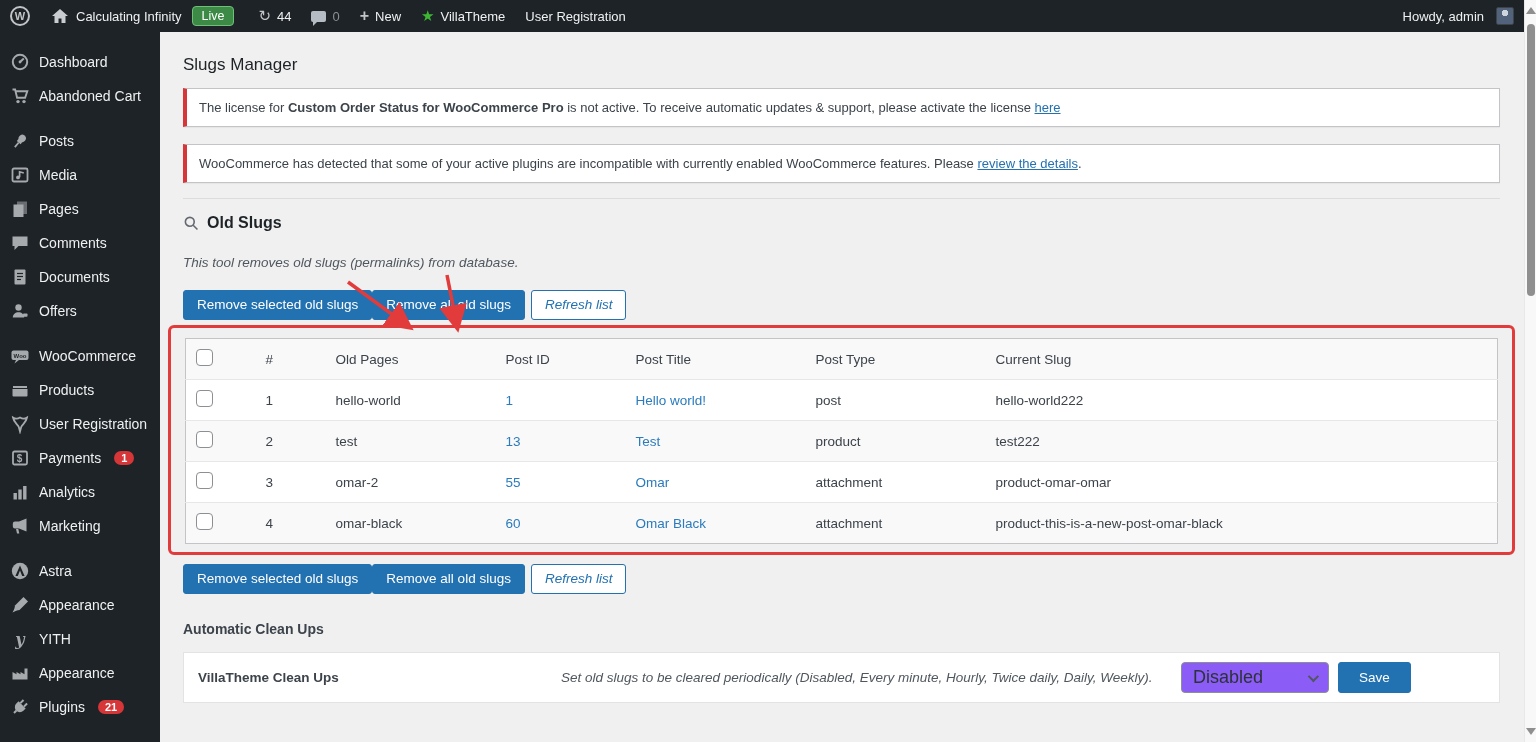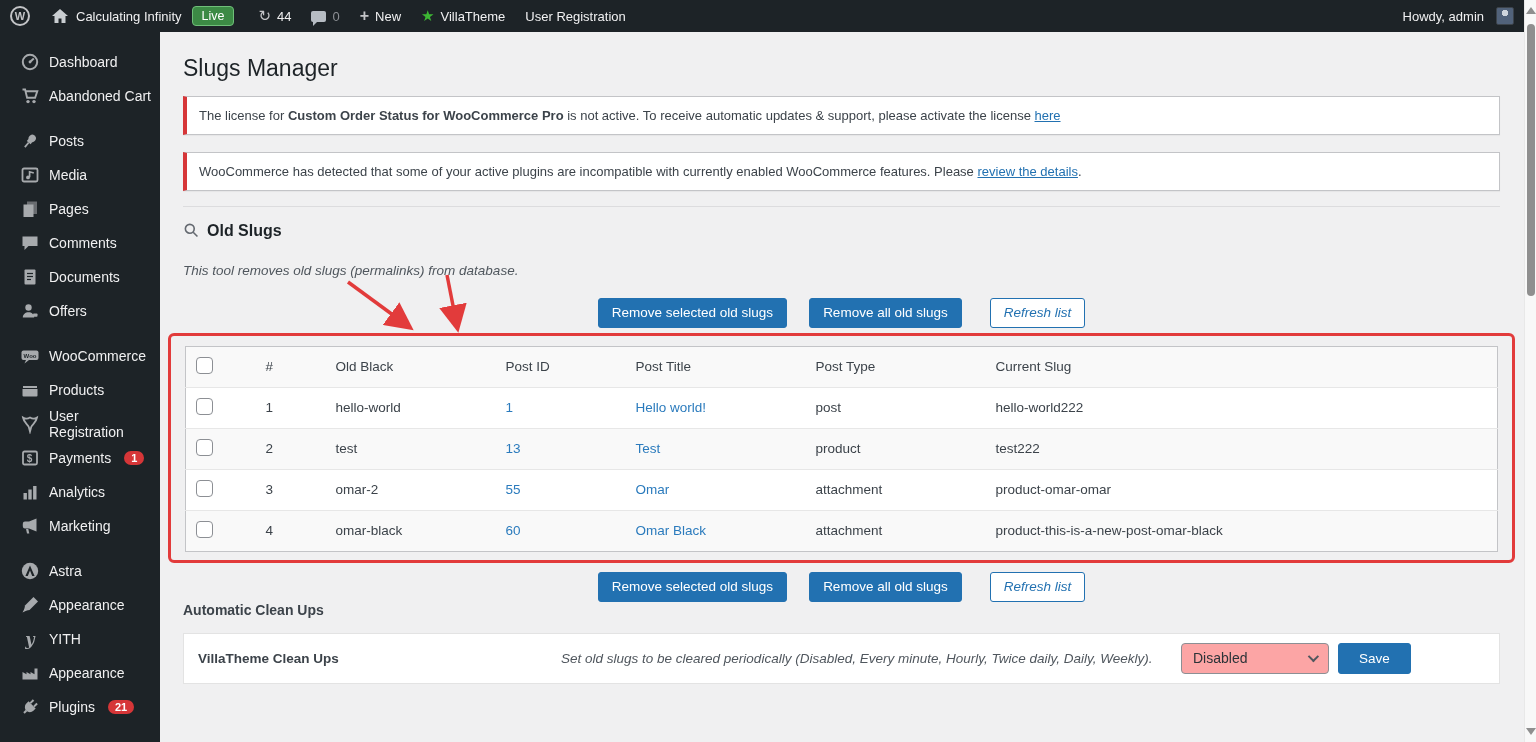--- a/index.html
+++ b/index.html
@@ -21,67 +21,67 @@
   .ab-glyph { font-size:15px; color:#c3c4c7; }
 
   
   .scrollbar { position:absolute; top:0; right:0; width:12px; height:742px; background:#f8f8f8; border-left:1px solid #e8e8e8; z-index:30; }
   .sb-thumb { position:absolute; top:24px; left:2px; width:8px; height:272px; background:#8f8f8f; border-radius:4px; }
   .sb-arrow { position:absolute; left:1px; width:0; height:0; border-left:5px solid transparent; border-right:5px solid transparent; }
   .sb-up { top:7px; border-bottom:7px solid #8f8f8f; }
   .sb-down { bottom:7px; border-top:7px solid #8f8f8f; }
 
   
-  .sidebar { position:absolute; top:32px; left:0; width:160px; height:710px; background:#1d2327; color:#f0f0f1; padding-top:13px; overflow:hidden; z-index:10;padding-left:10px; }
+  .sidebar { position:absolute; top:32px; left:0; width:160px; height:710px; background:#1d2327; color:#f0f0f1; padding-top:13px; overflow:hidden; z-index:10; }
   .menu-item { display:flex; align-items:center; gap:9px; height:34px; padding:0 8px 0 10px; font-size:14px; cursor:pointer; }
   .group-start { margin-top:11px; }
   .mi-icon { width:20px; height:20px; display:flex; align-items:center; justify-content:center; flex:none; }
   .mi-badge { background:#d63638; color:#fff; font-size:11px; border-radius:10px; padding:1px 7px; margin-left:4px; font-weight:600; }
   .yith-glyph { font-family:"DejaVu Serif", serif; font-style:italic; font-weight:bold; font-size:16px; color:#a7aaad; }
 
   
   .main { position:absolute; top:32px; left:160px; width:1364px; height:710px; padding:0 24px 0 23px; background:#f0f0f1; }
-  .page-title { font-size:23px; font-weight:400; color:#1d2327; padding-top:22px; line-height:1.3; }
+  .page-title { font-size:17px; font-weight:400; color:#1d2327; padding-top:22px; line-height:1.3; }
 
   .notice { background:#fff; border:1px solid #c3c4c7; border-left:4px solid #d63638; box-shadow:0 1px 1px rgba(0,0,0,.04); padding:11px 12px; font-size:13px; color:#3c434a; }
   .notice-1 { margin-top:12px; }
   .notice-2 { margin-top:17px; }
   .notice a { color:#2271b1; }
 
   .divider { border-top:1px solid #dcdcde; margin-top:15px; }
 
   .section-head { display:flex; align-items:center; gap:7px; margin-top:15px; font-size:16px; font-weight:600; color:#1d2327; }
   .tool-desc { font-style:italic; color:#50575e; margin-top:23px; font-size:13.5px; }
   .found-line { margin-top:19px; font-size:13.5px; color:#3c434a; }
   .found-line b { font-weight:bold; }
 
-  .btn-row { margin-top:20px; display:flex; gap:22px;justify-content:center; }
+  .btn-row { margin-top:20px; display:flex; gap:0; }
   .btn { font-family:inherit; font-size:13.5px; height:30px; padding:0 13px; border-radius:3px; cursor:pointer; line-height:28px; }
   .btn-primary { background:#2271b1; border:1px solid #2271b1; color:#fff; }
   .btn-secondary { background:#fff; border:1px solid #2271b1; color:#2271b1; margin-left:6px;font-style:italic; }
 
   .red-box { margin:5px -15px 0 -15px; border:3px solid #e23b3b; border-radius:6px; padding:10px 14px 8px 14px; }
   table.slugs { width:100%; border-collapse:collapse; background:#fff; border:1px solid #c3c4c7; font-size:13.5px; }
   table.slugs th, table.slugs td { text-align:left; padding:10px 10px; font-weight:400; color:#3c434a; }
   table.slugs thead tr { background:#f9f9f9; }
   table.slugs tbody tr { border-top:1px solid #e7e7e7; }
   table.slugs tbody tr:nth-child(even) { background:#f9f9f9; }
   .col-cb { width:70px; } .col-num { width:70px; } .col-oldslug { width:170px; } .col-postid { width:130px; } .col-title { width:180px; } .col-type { width:180px; }
   .cb { width:17px; height:17px; border:1px solid #8c8f94; border-radius:4px; background:#fff; display:inline-block; cursor:pointer; }
   table.slugs a { color:#2b7bbd; text-decoration:none; cursor:pointer; }
 
   .btn-row-bottom { margin-top:9px; }
 
-  .auto-head { font-size:14px; font-weight:bold; color:#3c434a; }
+  .auto-head { margin-top:27px; font-size:14px; font-weight:bold; color:#3c434a; }
   .settings { margin-top:15px; background:#fff; border:1px solid #e3e3e3; }
   .setting-row { display:flex; align-items:center; min-height:48px; padding:9px 0 9px 14px; background:#fff; }
   .sr-label { width:363px; font-weight:bold; font-size:13.5px; color:#3c434a; flex:none; }
   .sr-desc { width:620px; font-style:italic; color:#50575e; font-size:13.5px; flex:none; }
   .sr-controls { display:flex; align-items:center; gap:9px; }
-  .select { width:148px; height:31px; background:#fca5a5; border:1px solid #8c8f94; border-radius:4px; display:flex; align-items:center; justify-content:space-between; padding:0 12px 0 11px; cursor:pointer; color:#2c3338; font-size:14px; }
+  .select { width:148px; height:31px; background:#8b5cf6; border:1px solid #8c8f94; border-radius:4px; display:flex; align-items:center; justify-content:space-between; padding:0 12px 0 11px; cursor:pointer; color:#2c3338; font-size:18px; }
   .chev { width:8px; height:8px; border-right:2px solid #50575e; border-bottom:2px solid #50575e; transform:rotate(45deg) translateY(-2px); }
   .btn-save { height:31px; padding:0 20px; line-height:29px; }
 
   .arrows-overlay { position:absolute; left:0; top:0; width:100%; height:100%; pointer-events:none; z-index:5; }
 
   .srch-icon { flex:none; }
 </style>
 </head>
 <body>
 
@@ -303,21 +303,21 @@
     <button class="btn btn-primary">Remove all old slugs</button>
     <button class="btn btn-secondary">Refresh list</button>
   </div>
 
   <div class="red-box">
     <table class="slugs">
       <thead>
         <tr>
           <th class="col-cb"><span class="cb"></span></th>
           <th class="col-num">#</th>
-          <th class="col-oldslug">Old Black</th>
+          <th class="col-oldslug">Old Pages</th>
           <th class="col-postid">Post ID</th>
           <th class="col-title">Post Title</th>
           <th class="col-type">Post Type</th>
           <th>Current Slug</th>
         </tr>
       </thead>
       <tbody>
         <tr>
           <td><span class="cb"></span></td>
           <td>1</td>

